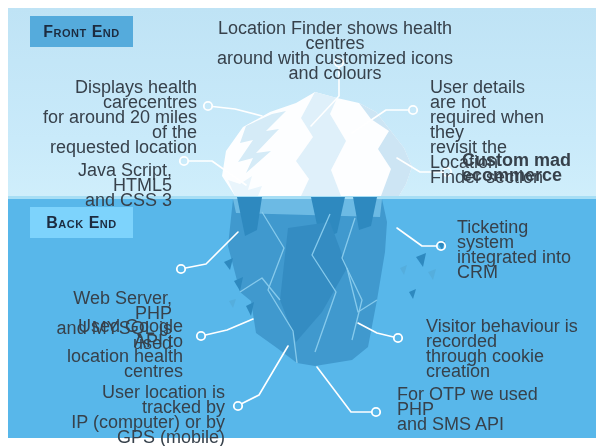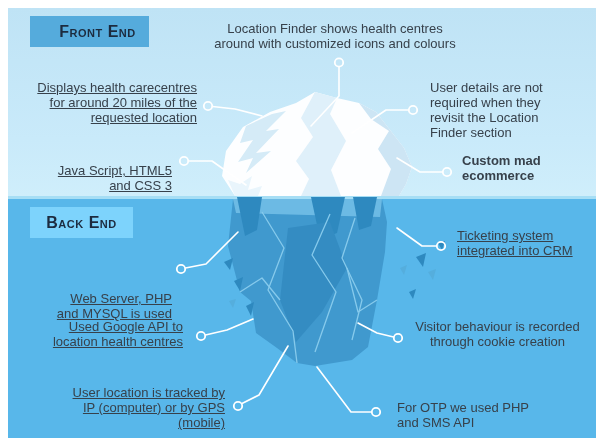--- a/index.html
+++ b/index.html
@@ -13,31 +13,31 @@
   .sky{
     position:absolute;left:0;top:0;width:588px;height:188px;
     background:linear-gradient(180deg,#bfe3f5 0%,#c9eafa 70%,#cfeefb 100%);
   }
   .water{
     position:absolute;left:0;top:188px;width:588px;height:242px;
     background:#58b7ea;border-top:3px solid #a6def5;box-sizing:border-box;
   }
   .scene{position:absolute;left:0;top:0;width:604px;height:446px;}
   .callout{
-    position:absolute;font-size:13px;line-height:15px;color:#37414b;
+    position:absolute;font-size:18px;line-height:15px;color:#37414b;
     white-space:pre-line;letter-spacing:0px;
   }
-  .r{text-align:right;text-decoration:underline;}
+  .r{text-align:right;}
   .c{text-align:center;}
   .section-label{
     position:absolute;width:103px;height:31px;display:flex;align-items:center;
     justify-content:center;font-weight:bold;font-size:16px;
     font-variant:small-caps;letter-spacing:.5px;color:#1c2b3f;
   }
-  .front{left:30px;top:16px;background:#55abdc;padding-left:16px;}
+  .front{left:30px;top:16px;background:#55abdc;}
   .back{left:30px;top:207px;background:#7dd3fc;}
 </style>
 </head>
 <body>
 
 <div class="panel">
   <div class="sky"></div>
   <div class="water"></div>
 </div>
 
@@ -123,22 +123,22 @@
 <div class="callout" style="left:430px;top:80px;width:125px;">User details are not
 required when they
 revisit the Location
 Finder section</div>
 <div class="callout r" style="left:52px;top:163px;width:120px;">Java Script, HTML5
 and CSS 3</div>
 <div class="callout" style="left:462px;top:153px;width:110px;font-weight:bold;">Custom mad
 ecommerce</div>
 <div class="callout r" style="left:47px;top:255px;width:125px;margin-top:36px;">Web Server, PHP
 and MYSQL is used</div>
-<div class="callout" style="left:457px;top:228px;width:130px;text-decoration:underline;">Ticketing system
+<div class="callout" style="left:457px;top:220px;width:130px;">Ticketing system
 integrated into CRM</div>
 <div class="callout r" style="left:48px;top:319px;width:135px;">Used Google API to
 location health centres</div>
-<div class="callout" style="left:410px;top:319px;width:175px;text-align:center;">Visitor behaviour is recorded
+<div class="callout" style="left:426px;top:319px;width:175px;">Visitor behaviour is recorded
 through cookie creation</div>
 <div class="callout r" style="left:40px;top:385px;width:185px;">User location is tracked by
 IP (computer) or by GPS (mobile)</div>
-<div class="callout" style="left:397px;top:400px;width:145px;">For OTP we used PHP
+<div class="callout" style="left:397px;top:387px;width:145px;">For OTP we used PHP
 and SMS API</div>
 
 </body></html>

